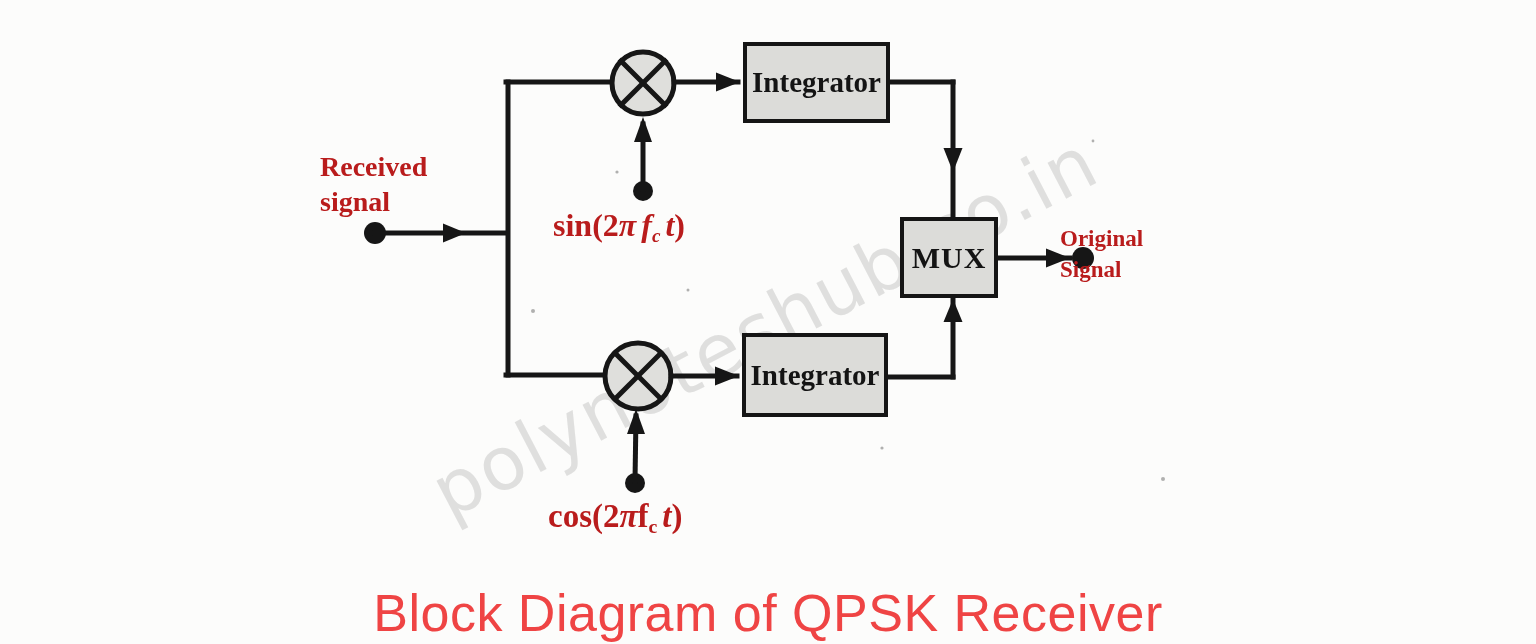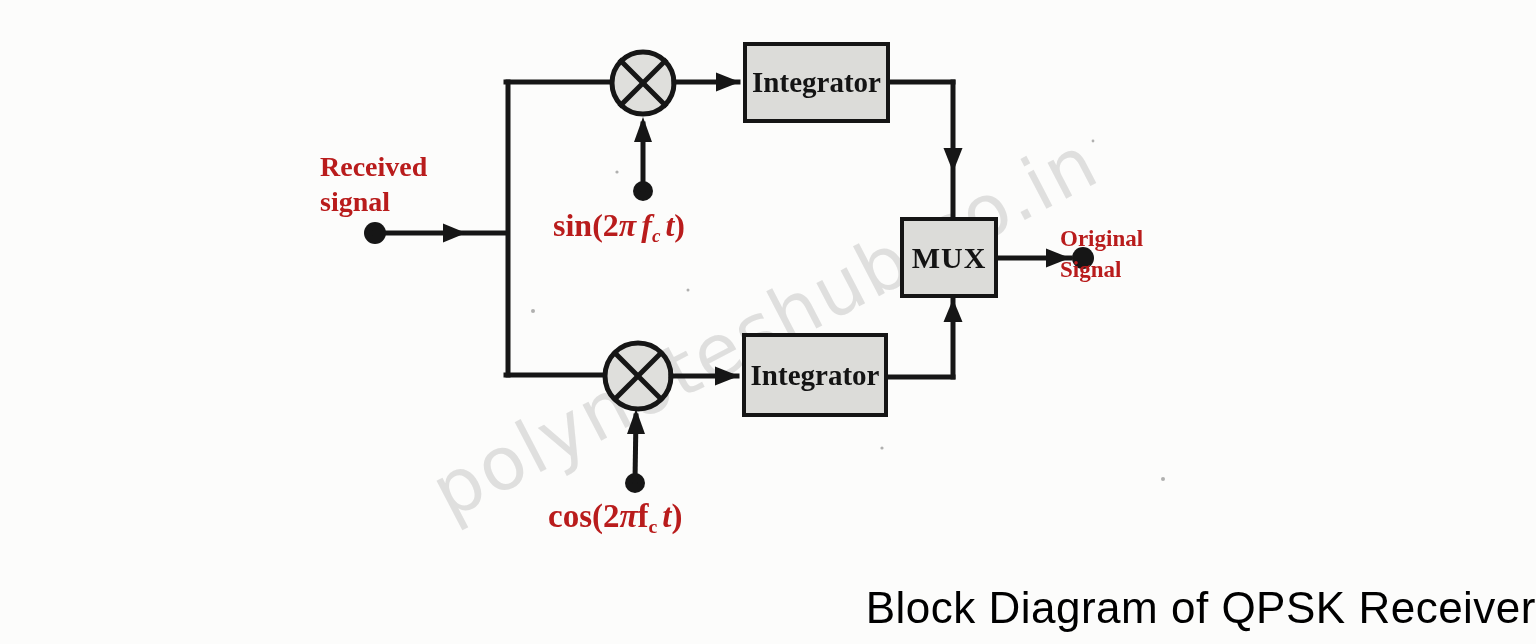--- a/index.html
+++ b/index.html
@@ -48,23 +48,23 @@
   #received-label{left:320px;top:149px;width:175px;font-size:28px;line-height:35px;}
   #original-label{left:1060px;top:223px;width:155px;font-size:23px;line-height:31px;}
   #sin-label{left:553px;top:207px;width:200px;font-size:32px;white-space:nowrap;}
   #cos-label{left:548px;top:498px;width:200px;font-size:33px;white-space:nowrap;}
   .it{font-style:italic;}
   .sp{margin-left:5px;}
   .lbl sub{font-size:0.6em;vertical-align:-0.3em;}
 
   #caption{
     position:absolute;left:0;top:583px;width:100%;z-index:4;
-    text-align:right;color:#000000;
+    text-align:center;color:#ef4444;
     font-family:"Liberation Sans", sans-serif;
-    font-size:44px;font-weight:500;letter-spacing:0.5px;
+    font-size:52px;font-weight:500;letter-spacing:0.5px;
   }
 </style>
 </head>
 <body>
 
 <div class="stage">
 
   <div id="watermark">polynoteshub.co.in</div>
 
   <svg id="wires" width="1536" height="644" viewBox="0 0 1536 644">

